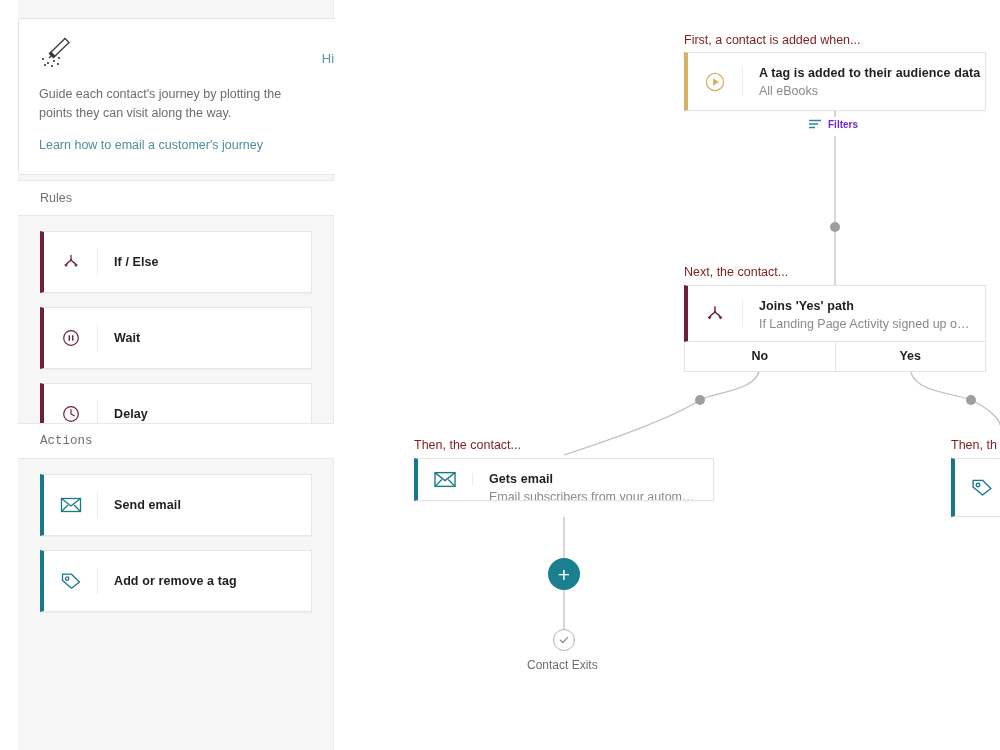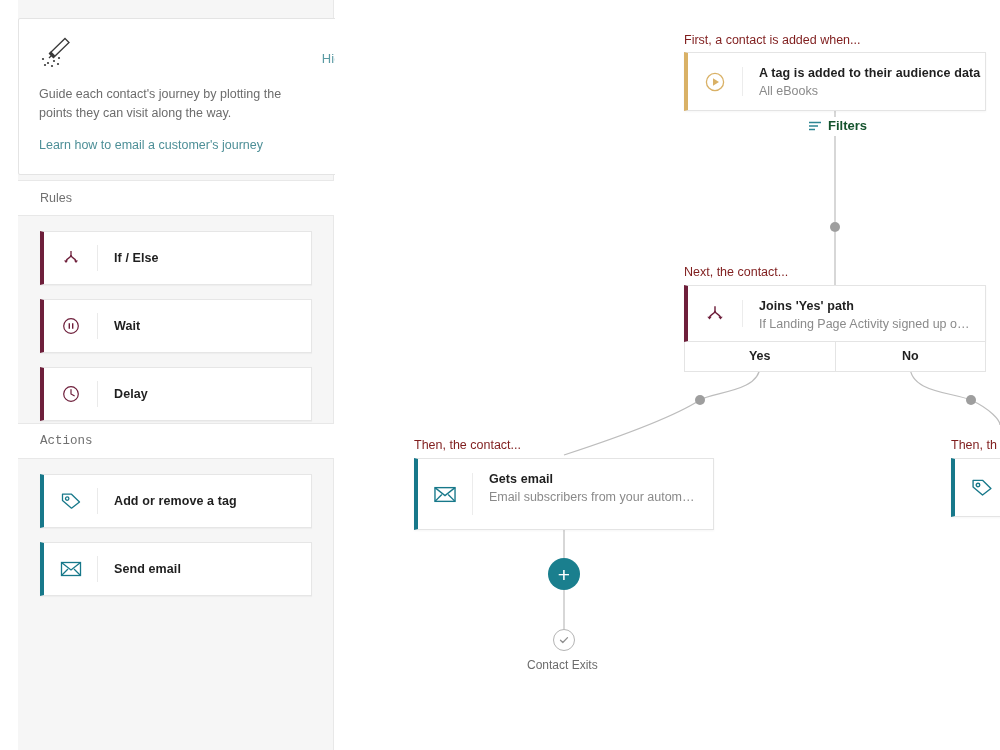--- a/index.html
+++ b/index.html
@@ -51,21 +51,21 @@
   .section-head span { font-size: 12.5px; color: #707070; }
   #rules-head { top: 180px; }
   #actions-head { top: 423px; font-family: Liberation Mono, monospace; }
 
   .item-list { position: absolute; left: 0; width: 316px; }
   #rules-list { top: 231px; }
   #actions-list { top: 474px; }
 
   .flow-item {
     position: relative; margin: 0 22px 14px 22px;
-    height: 54px; background: #ffffff;
+    height: 62px; background: #ffffff;
     border: 1px solid #e6e6e6;
     border-left: 4px solid #6e1f3b;
     display: flex; align-items: center;
     cursor: pointer;
     box-shadow: 0 1px 1px rgba(0,0,0,.03);
   }
   .flow-item.teal { border-left-color: #17788a; }
   .flow-item .ico {
     width: 54px; display: flex; align-items: center; justify-content: center;
     border-right: 1px solid #eaeaea; height: 26px;
@@ -113,21 +113,21 @@
     border: 1px solid #e4e4e4; border-top: none; background: #fff;
   }
   .branch-bar .cell {
     flex: 1; text-align: center; font-size: 12.5px; font-weight: bold;
     color: #1f1f1f; padding: 7px 0 8px 0; cursor: pointer;
   }
   .branch-bar .cell + .cell { border-left: 1px solid #e4e4e4; }
 
   .filters-link {
     position: absolute; display: flex; align-items: center; gap: 6px;
-    font-size: 13px; font-weight: bold; color: #14532d; cursor: pointer; justify-content: center;
+    font-size: 10px; font-weight: bold; color: #6d28d9; cursor: pointer; justify-content: center;
   }
 
   .plus-btn {
     position: absolute; width: 32px; height: 32px; border-radius: 50%;
     background: #1a7f8e; color: #fff; cursor: pointer;
     display: flex; align-items: center; justify-content: center;
     font-size: 21px; line-height: 1; font-weight: 300;
   }
   .exit-circle {
     position: absolute; width: 22px; height: 22px; border-radius: 50%;
@@ -207,38 +207,38 @@
       </div>
     </div>
 
     <div class="section-head" id="actions-head">
       <span>Actions</span>
     </div>
 
     <div class="item-list" id="actions-list">
       <div class="flow-item teal">
         <span class="ico">
-          <svg width="22" height="20" viewBox="0 0 22 20" fill="none" stroke="#17788a" stroke-width="1.3">
-            <path d="M2.5 3.2 H11.5 L19.5 11 L11.5 17.2 L2.5 9.6 Z" stroke-linejoin="round"></path>
-            <circle cx="7.2" cy="7.6" r="1.7"></circle>
-          </svg>
-        </span>
-        <span class="lbl">Add or remove a tag</span>
-      </div>
-
-      <div class="flow-item teal">
-        <span class="ico">
           <svg width="22" height="18" viewBox="0 0 22 18" fill="none" stroke="#17788a" stroke-width="1.3">
             <rect x="1.5" y="2.5" width="19" height="13"></rect>
             <path d="M1.5 2.5 L11 10 L20.5 2.5"></path>
             <path d="M1.5 15.5 L8 9"></path>
               <path d="M20.5 15.5 L14 9"></path>
           </svg>
         </span>
         <span class="lbl">Send email</span>
+      </div>
+
+      <div class="flow-item teal">
+        <span class="ico">
+          <svg width="22" height="20" viewBox="0 0 22 20" fill="none" stroke="#17788a" stroke-width="1.3">
+            <path d="M2.5 3.2 H11.5 L19.5 11 L11.5 17.2 L2.5 9.6 Z" stroke-linejoin="round"></path>
+            <circle cx="7.2" cy="7.6" r="1.7"></circle>
+          </svg>
+        </span>
+        <span class="lbl">Add or remove a tag</span>
       </div>
     </div>
   </div>
 
   <div class="canvas"></div>
 
   <svg id="wires">
     <g stroke="#bdbdbd" stroke-width="1.2" fill="none">
 
       <line x1="835" y1="111" x2="835" y2="117"></line>
@@ -296,26 +296,26 @@
         <path d="M13 12.5 L15 15 L17 12.5" fill="#6e1f3b" stroke="none"></path>
       </svg>
     </div>
     <div class="nico-sep"></div>
     <div class="ntxt">
       <div class="ntitle">Joins 'Yes' path</div>
       <div class="nsub">If Landing Page Activity signed up on H...</div>
     </div>
   </div>
   <div class="branch-bar" style="left:684px; top:342px; width:302px;">
+    <div class="cell">No</div>
     <div class="cell">Yes</div>
-    <div class="cell">No</div>
   </div>
 
   <div class="caption" style="left:414px; top:438px;">Then, the contact...</div>
-  <div class="node teal" style="left:414px; top:458px; width:300px; height:72px;">
+  <div class="node teal" style="left:414px; top:458px; width:300px; height:43px;">
     <div class="nico">
       <svg width="24" height="19" viewBox="0 0 22 18" fill="none" stroke="#17788a" stroke-width="1.3">
         <rect x="1.5" y="2.5" width="19" height="13"></rect>
         <path d="M1.5 2.5 L11 10 L20.5 2.5"></path>
         <path d="M1.5 15.5 L8 9"></path>
           <path d="M20.5 15.5 L14 9"></path>
       </svg>
     </div>
     <div class="nico-sep"></div>
     <div class="ntxt">

